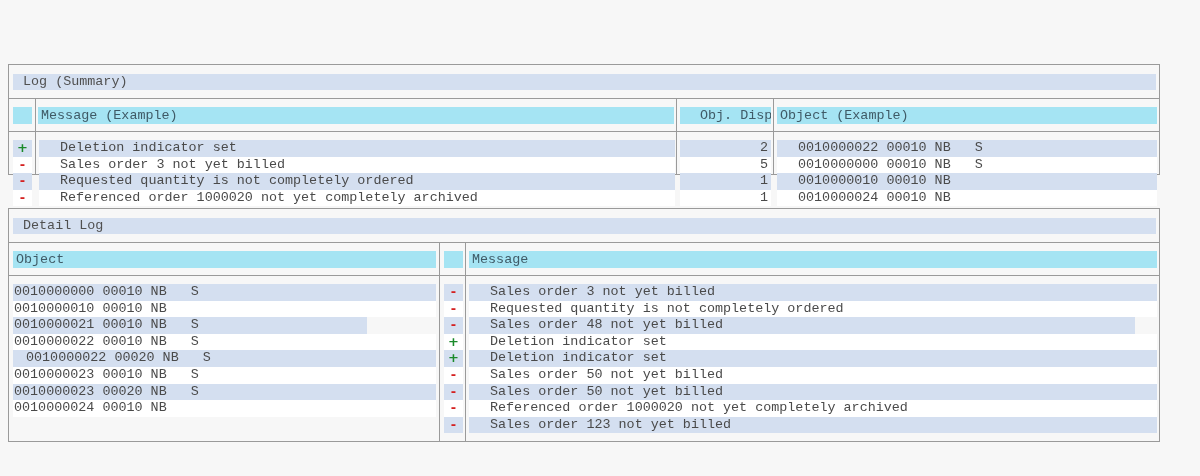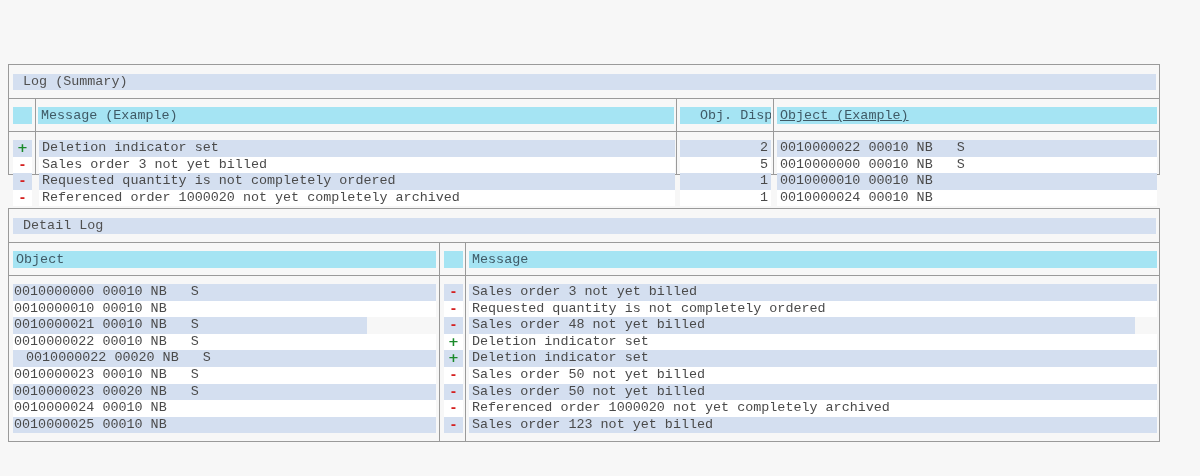--- a/index.html
+++ b/index.html
@@ -71,21 +71,21 @@
     height: 16.6px;
   }
   .cell {
     position: absolute;
     top: 0;
     height: 16.6px;
     line-height: 16.6px;
     white-space: pre;
     overflow: hidden;
     box-sizing: border-box;
-    padding-left: 3px;
+    padding-left: 21px;
   }
   .row.odd .cell.bg { background: #d4dff0; }
   .row.even .cell.bg { background: #ffffff; }
 
   .mark {
     text-align: center;
     padding-left: 0;
     font-weight: bold;
     font-family: "DejaVu Sans", sans-serif;
     font-size: 13px;
@@ -97,21 +97,21 @@
 </head>
 <body>
 
 <div id="summary" class="panel">
   <div class="title-band">Log (Summary)</div>
   <div class="hline" style="top:33px;"></div>
 
   <div class="hdr" style="top:42px; left:4px; width:19px; padding-left:0;"></div>
   <div class="hdr" style="top:42px; left:29px; width:636px;">Message (Example)</div>
   <div class="hdr" style="top:42px; left:671px; width:91px;padding-left:20px;">Obj. Disp.</div>
-  <div class="hdr" style="top:42px; left:768px; width:380px;text-decoration:underline;">Object (Example)</div>
+  <div class="hdr" style="top:42px; left:768px; width:380px;">Object (Example)</div>
   <div class="hline" style="top:66px;"></div>
 
   <div class="vline" style="left:26px; top:33px; bottom:0;"></div>
   <div class="vline" style="left:667px; top:33px; bottom:0;"></div>
   <div class="vline" style="left:764px; top:33px; bottom:0;"></div>
 
   <div class="rows" style="top:75px;">
     <div class="row odd" style="top:0px;">
       <div class="cell bg mark plus" style="left:4px; width:19px;">+</div>
       <div class="cell bg" style="left:30px; width:636px;">Deletion indicator set</div>
@@ -186,18 +186,17 @@
       <div class="cell bg" style="left:4px; width:423px; padding-left:1px;">0010000023 00020 NB   S</div>
       <div class="cell bg mark minus" style="left:435px; width:19px;">-</div>
       <div class="cell bg" style="left:460px; width:688px;">Sales order 50 not yet billed</div>
     </div>
     <div class="row even" style="top:116.2px;">
       <div class="cell bg" style="left:4px; width:423px; padding-left:1px;">0010000024 00010 NB</div>
       <div class="cell bg mark minus" style="left:435px; width:19px;">-</div>
       <div class="cell bg" style="left:460px; width:688px;">Referenced order 1000020 not yet completely archived</div>
     </div>
     <div class="row odd" style="top:132.8px;">
-      <div class="cell bg" style="left:4px; width:423px; padding-left:1px;">0010000025 00010 NB</div>
       <div class="cell bg mark minus" style="left:435px; width:19px;">-</div>
       <div class="cell bg" style="left:460px; width:688px;">Sales order 123 not yet billed</div>
     </div>
   </div>
 </div>
 
 </body></html>

